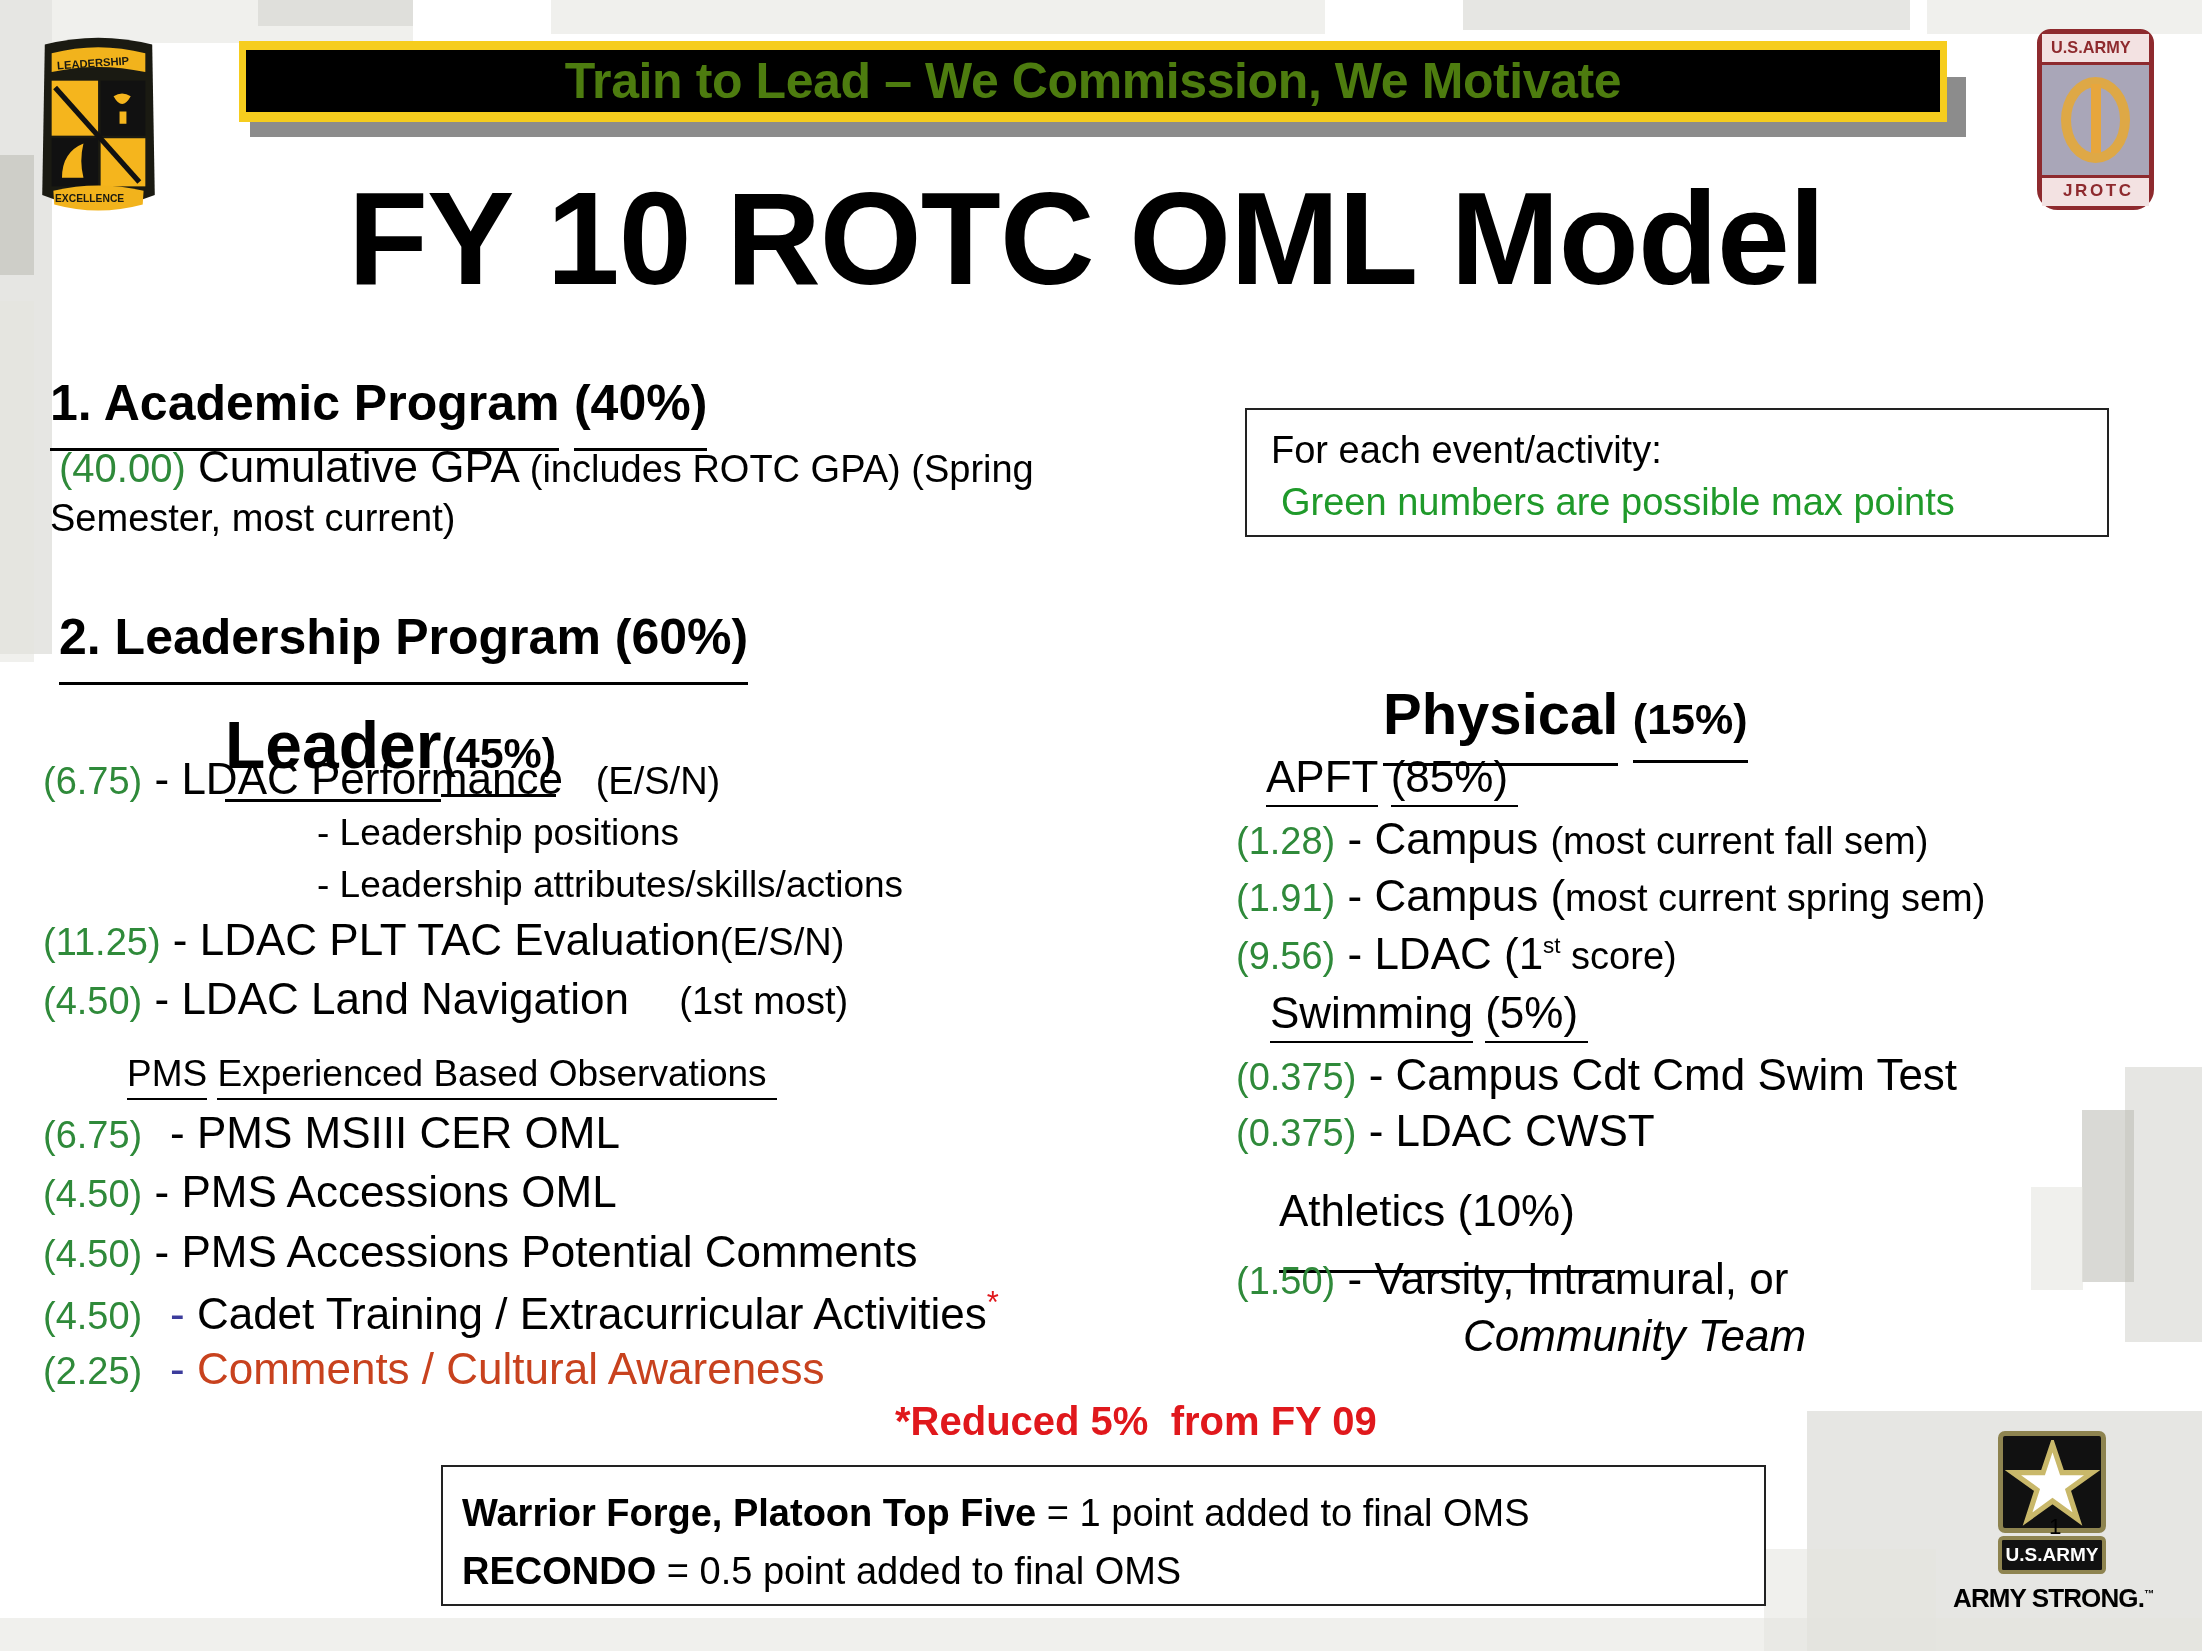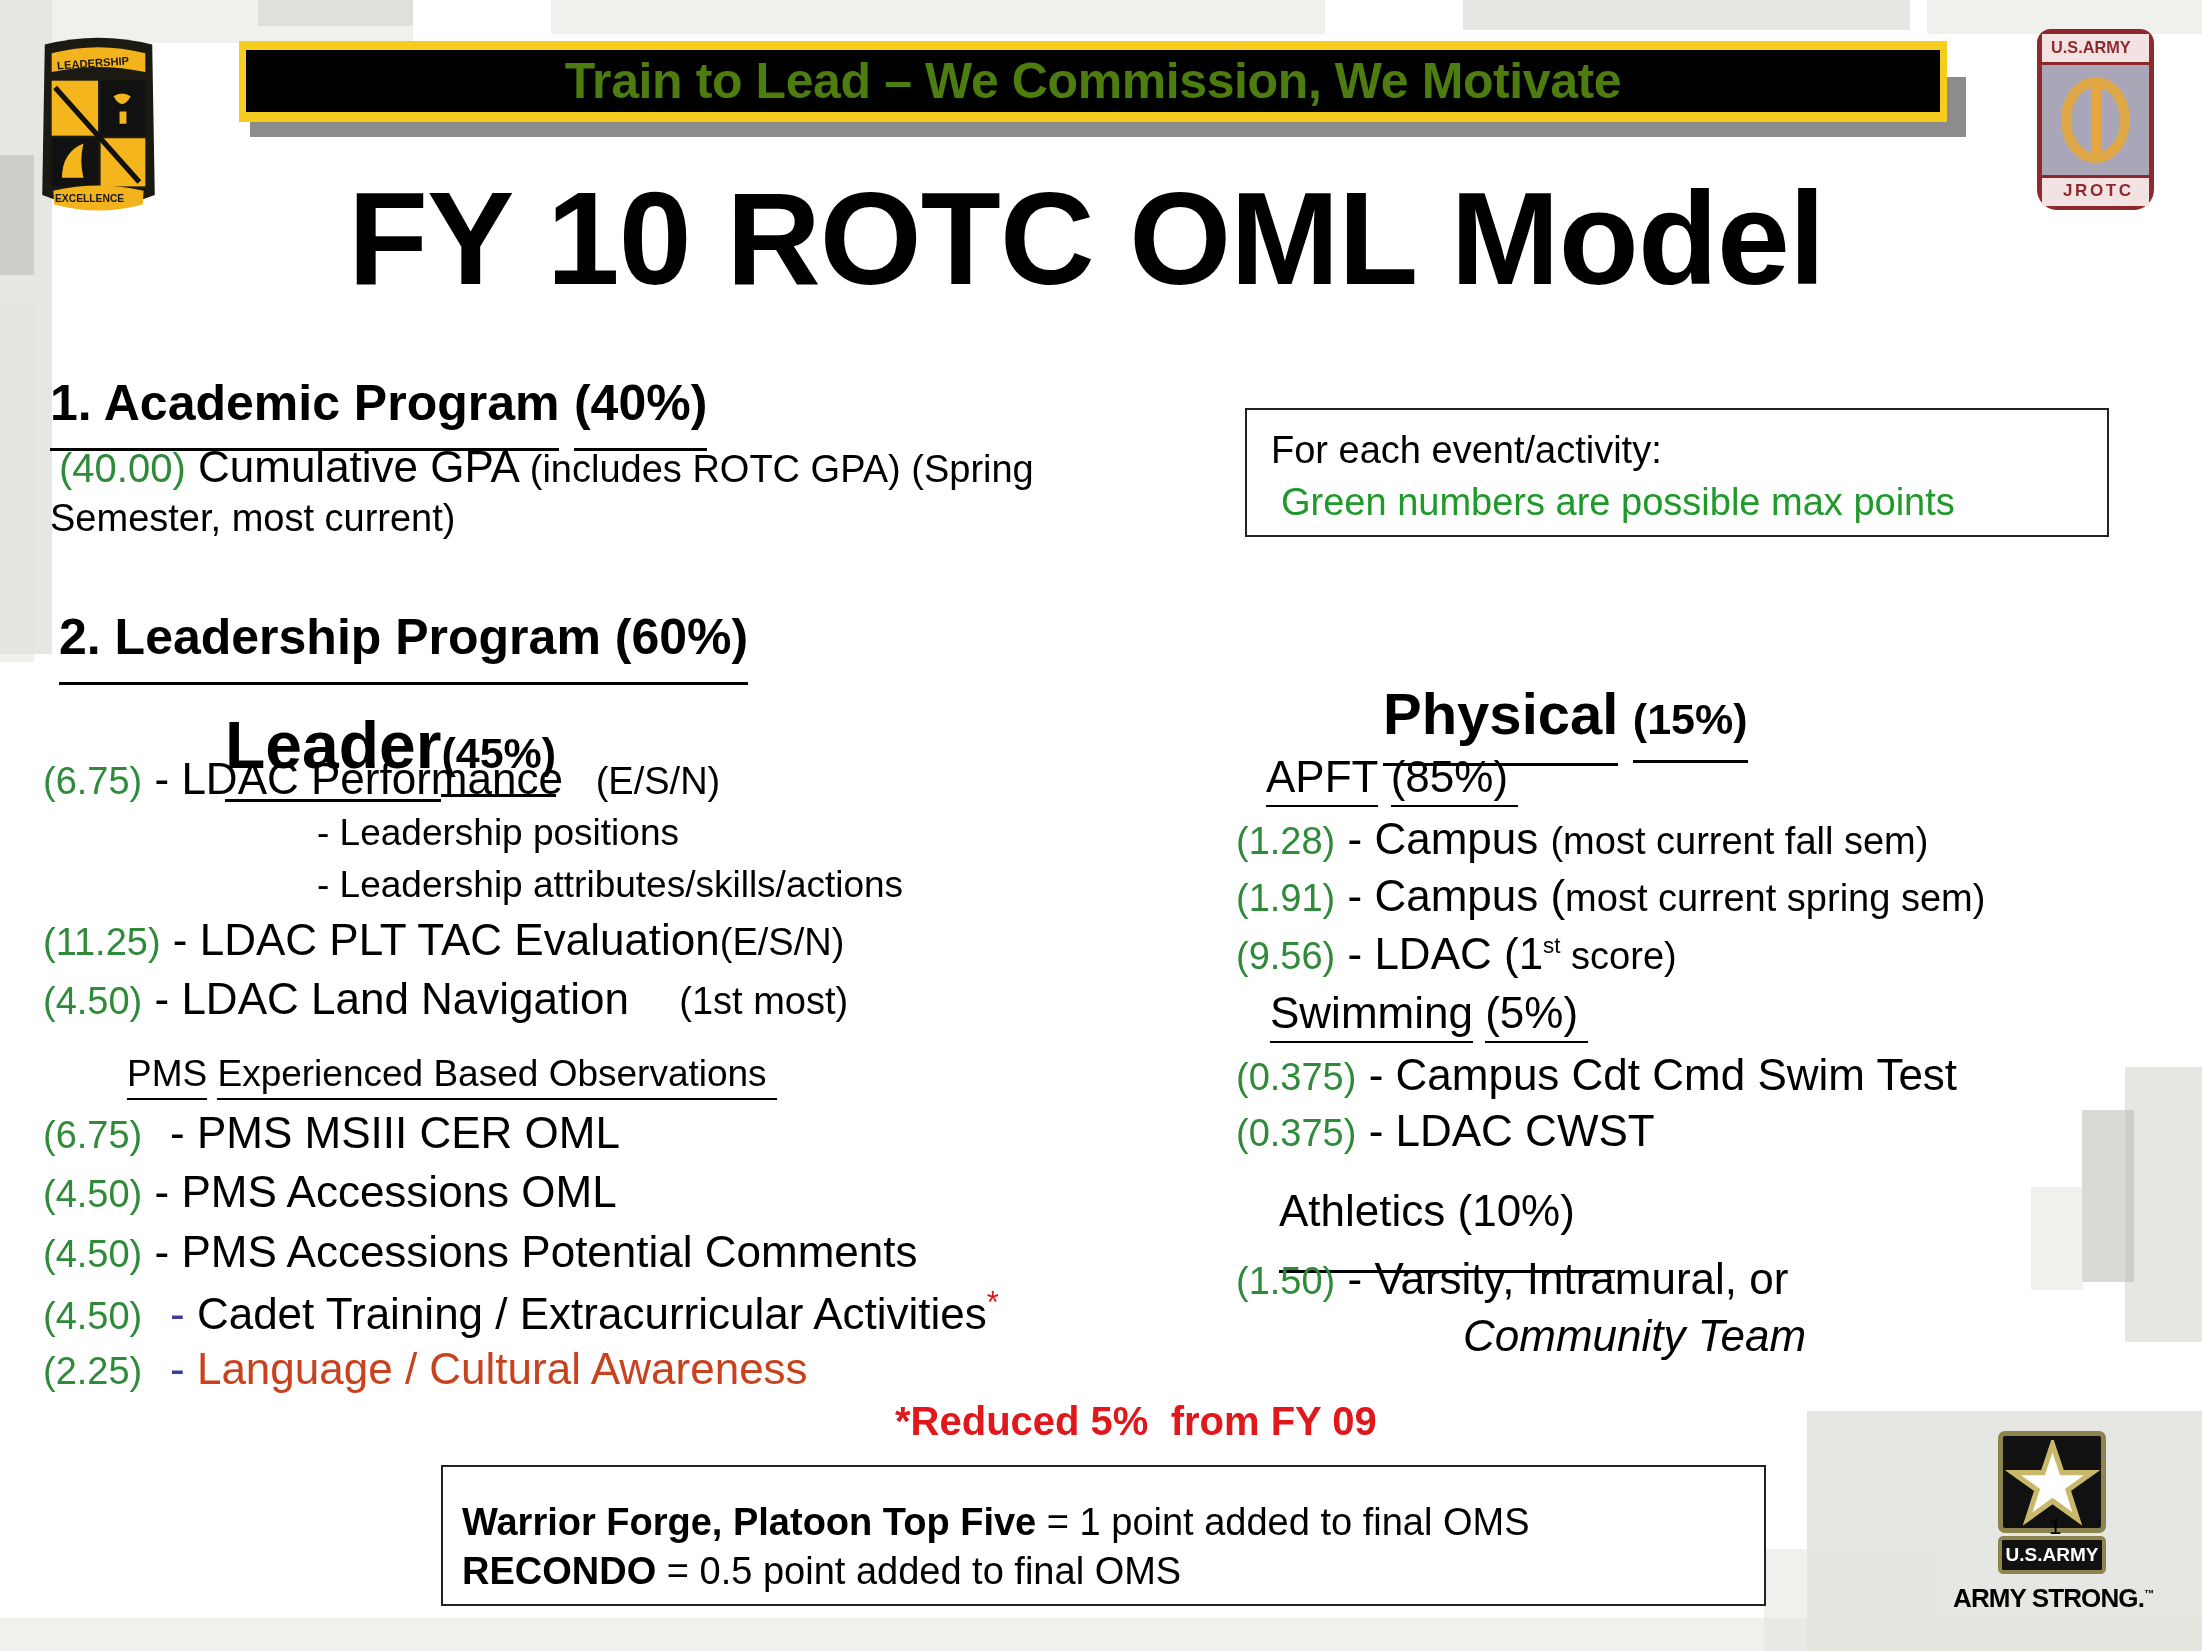--- a/index.html
+++ b/index.html
@@ -154,21 +154,21 @@
   <span>PMS Accessions Potential Comments</span>
 </div>
 <div class="abs row" style="left:43px;top:1285px;">
   <span class="green small">(4.50)</span>
   <span class="blue" style="margin-left:15.5px;">-</span>
   <span>Cadet Training / Extracurricular Activities</span><sup class="red" style="font-size:31px;">*</sup>
 </div>
 <div class="abs row" style="left:43px;top:1344px;">
   <span class="green small">(2.25)</span>
   <span class="blue" style="margin-left:15.5px;">-</span>
-  <span class="orange">Language / Cultural Awareness</span>
+  <span class="orange">Comments / Cultural Awareness</span>
 </div>
 
 <div class="abs h1" style="left:1383px;top:680px;">
   <span class="ul" style="font-size:58px;">Physical</span>
   <span class="ul" style="font-size:43px;">(15%)</span>
 </div>
 
 <div class="abs row" style="left:1266px;top:752px;">
   <span class="ul2">APFT</span>
   <span class="ul2" style="padding-right:10.3px;">(85%)</span>
@@ -204,21 +204,21 @@
 <div class="strike-line" style="left:1279px;top:1270px;width:336px;"></div>
 <div class="abs row" style="left:1236px;top:1254px;">
   <span class="green small">(1.50)</span>
   <span>- Varsity, Intramural, or</span>
 </div>
 <div class="abs row" style="left:1463px;top:1311px;font-style:italic;">Community Team</div>
 
 <div class="abs red bold" style="left:895px;top:1399px;font-size:40px;white-space:pre;">*Reduced 5%  from FY 09</div>
 
 <div id="bonus-box">
-  <div class="abs small" style="left:19px;top:34px;">
+  <div class="abs small" style="left:19px;top:25px;">
     <span class="bold">Warrior Forge, Platoon Top Five</span><span> = 1 point added to final OMS</span>
   </div>
   <div class="abs small" style="left:19px;top:83px;">
     <span class="bold">RECONDO</span><span> = 0.5 point added to final OMS</span>
   </div>
 </div>
 
 <div style="position:absolute;left:1953px;top:1428px;width:232px;height:198px;">
   <div style="position:absolute;left:45px;top:2.6px;width:108px;height:102px;background:#111;border:5.2px solid #8e8450;border-radius:6.9px;box-sizing:border-box;"></div>
   <svg width="95" height="86" viewBox="0 0 100 100" style="position:absolute;left:52px;top:12px;">

